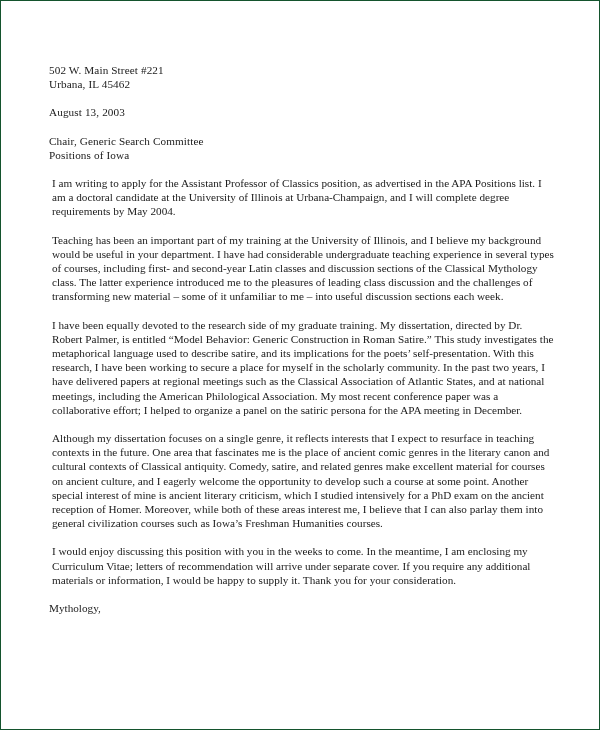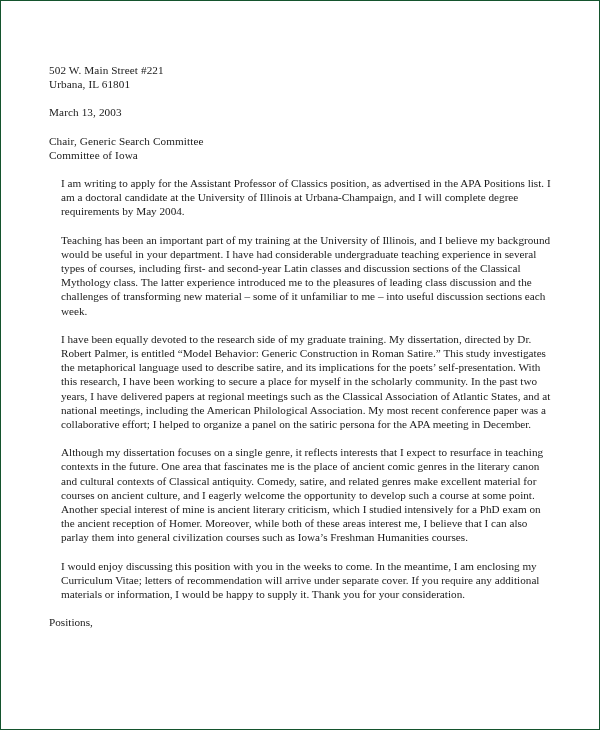--- a/index.html
+++ b/index.html
@@ -35,51 +35,51 @@
   }
   .block:last-child {
     margin-bottom: 0;
   }
   .addr-line {
     display: block;
   }
   .para {
     font-size: 11.2px;
     line-height: 14.2px;
-    margin: 0 0 14px 12px;
+    margin: 0 0 14px 3px;
     text-align: left;
     hyphens: none;
   }
   .closing {
     font-size: 11.2px;
     line-height: 14.2px;
     margin: 0;
   }
 </style>
 </head>
 <body>
 
 <div class="page">
   <div class="letter">
 
     <div class="block">
       <span class="addr-line">502 W. Main Street #221</span>
-      <span class="addr-line">Urbana, IL 61801</span>
+      <span class="addr-line">Urbana, IL 45462</span>
     </div>
 
-    <div class="block">March 13, 2003</div>
+    <div class="block">August 13, 2003</div>
 
     <div class="block">
       <span class="addr-line">Chair, Generic Search Committee</span>
-      <span class="addr-line">Committee of Iowa</span>
+      <span class="addr-line">Positions of Iowa</span>
     </div>
 
 
     <p class="para">I am writing to apply for the Assistant Professor of Classics position, as advertised in the APA Positions list. I am a doctoral candidate at the University of Illinois at Urbana-Champaign, and I will complete degree requirements by May 2004.</p>
     <p class="para">Teaching has been an important part of my training at the University of Illinois, and I believe my background would be useful in your department. I have had considerable undergraduate teaching experience in several types of courses, including first- and second-year Latin classes and discussion sections of the Classical Mythology class. The latter experience introduced me to the pleasures of leading class discussion and the challenges of transforming new material – some of it unfamiliar to me – into useful discussion sections each week.</p>
     <p class="para">I have been equally devoted to the research side of my graduate training. My dissertation, directed by Dr. Robert Palmer, is entitled “Model Behavior: Generic Construction in Roman Satire.” This study investigates the metaphorical language used to describe satire, and its implications for the poets’ self-presentation. With this research, I have been working to secure a place for myself in the scholarly community. In the past two years, I have delivered papers at regional meetings such as the Classical Association of Atlantic States, and at national meetings, including the American Philological Association. My most recent conference paper was a collaborative effort; I helped to organize a panel on the satiric persona for the APA meeting in December.</p>
     <p class="para">Although my dissertation focuses on a single genre, it reflects interests that I expect to resurface in teaching contexts in the future. One area that fascinates me is the place of ancient comic genres in the literary canon and cultural contexts of Classical antiquity. Comedy, satire, and related genres make excellent material for courses on ancient culture, and I eagerly welcome the opportunity to develop such a course at some point. Another special interest of mine is ancient literary criticism, which I studied intensively for a PhD exam on the ancient reception of Homer. Moreover, while both of these areas interest me, I believe that I can also parlay them into general civilization courses such as Iowa’s Freshman Humanities courses.</p>
     <p class="para">I would enjoy discussing this position with you in the weeks to come. In the meantime, I am enclosing my Curriculum Vitae; letters of recommendation will arrive under separate cover. If you require any additional materials or information, I would be happy to supply it. Thank you for your consideration.</p>
 
-    <div class="closing">Positions,</div>
+    <div class="closing">Mythology,</div>
 
   </div>
 </div>
 
 </body></html>

